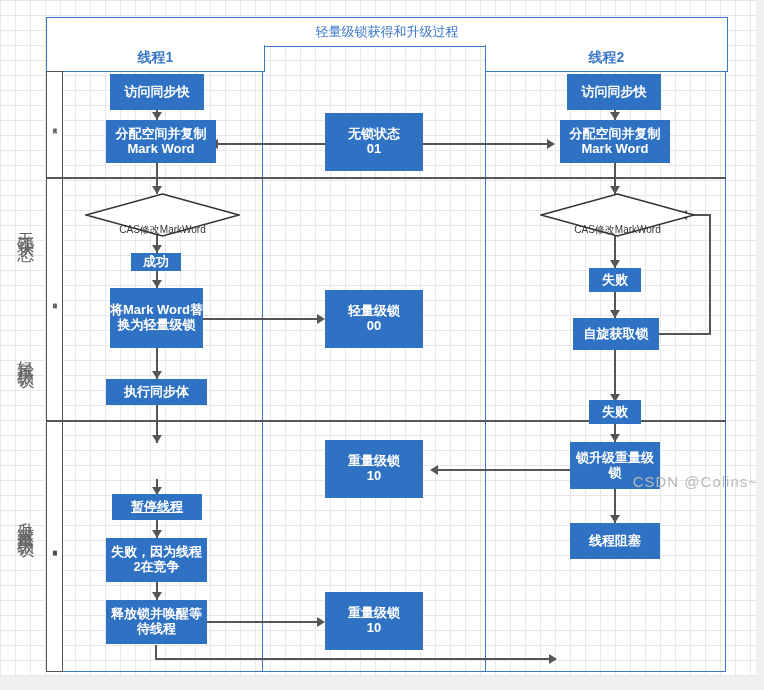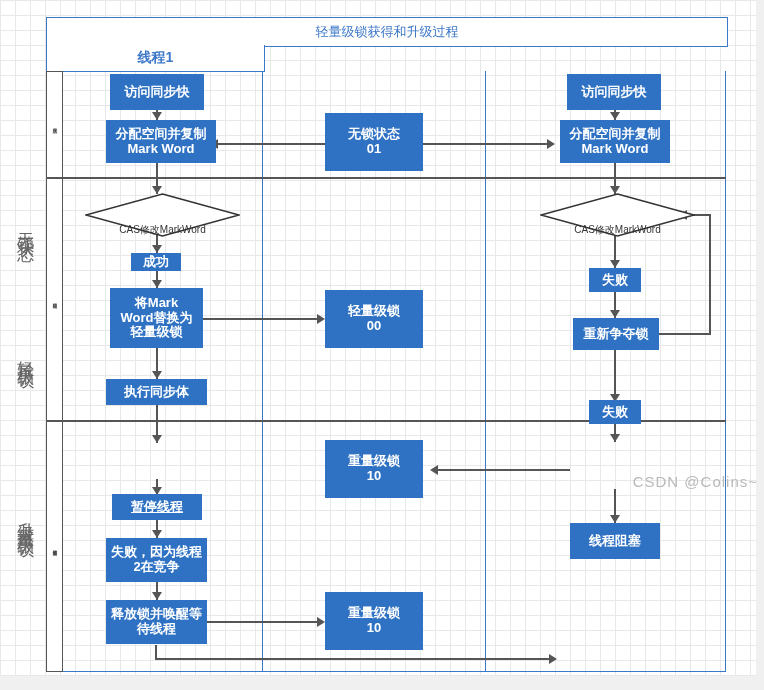--- a/index.html
+++ b/index.html
@@ -97,20 +97,21 @@
 
   <div id="grid"></div>
 
   <div class="outer-label" style="top:172px;height:110px;">无锁状态</div>
   <div class="outer-label" style="top:300px;height:110px;">轻量级锁</div>
   <div class="outer-label" style="top:440px;height:160px;">升级重量级锁</div>
 
   <div class="title-bar">轻量级锁获得和升级过程</div>
 
   <div class="col-hdr" style="left:46px;width:217px;">线程1</div>
+  <div class="col-hdr" style="left:485px;width:241px;">线程2</div>
 
   <div class="body-frame"></div>
   <div class="colsep" style="left:262px;"></div>
   <div class="colsep" style="left:485px;"></div>
 
   <div class="side-band" style="top:71px;height:107px;">
     <span>无锁状态</span>
   </div>
   <div class="side-band" style="top:178px;height:243px;">
     <span>轻量级锁</span>
@@ -202,21 +203,21 @@
 
   <div class="diamond" style="left:85px;top:193px;width:155px;height:44px;">
     <svg width="155" height="44" viewBox="0 0 155 44">
       <polygon points="77.5,1 154,22 77.5,43 1,22" fill="#ffffff" stroke="#333333" stroke-width="1.5"></polygon>
     </svg>
     <span>CAS修改MarkWord</span>
   </div>
 
   <div class="node" style="left:131px;top:253px;width:50px;height:18px;font-size:13px;">成功</div>
 
-  <div class="node" style="left:110px;top:288px;width:93px;height:60px;padding:0 8px;">
+  <div class="node" style="left:110px;top:288px;width:93px;height:60px;padding:0 0;">
     <span>将Mark Word替换为轻量级锁</span>
   </div>
 
   <div class="node" style="left:106px;top:379px;width:101px;height:26px;">执行同步体</div>
 
 
   <div class="node" style="left:112px;top:494px;width:90px;height:26px;text-decoration:underline;">暂停线程</div>
 
   <div class="node" style="left:106px;top:538px;width:101px;height:44px;padding:0 3px;">
     <span>失败，因为线程2在竞争</span>
@@ -254,23 +255,26 @@
 
   <div class="diamond" style="left:540px;top:193px;width:155px;height:44px;">
     <svg width="155" height="44" viewBox="0 0 155 44">
       <polygon points="77.5,1 154,22 77.5,43 1,22" fill="#ffffff" stroke="#333333" stroke-width="1.5"></polygon>
     </svg>
     <span>CAS修改MarkWord</span>
   </div>
 
   <div class="node" style="left:589px;top:268px;width:52px;height:24px;">失败</div>
 
-  <div class="node" style="left:573px;top:318px;width:86px;height:32px;">重新争夺锁</div>
+  <div class="node" style="left:573px;top:318px;width:86px;height:32px;">自旋获取锁</div>
 
   <div class="node" style="left:589px;top:400px;width:52px;height:24px;">失败</div>
 
+  <div class="node" style="left:570px;top:442px;width:90px;height:47px;padding:0 4px;">
+    <span>锁升级重量级锁</span>
+  </div>
 
   <div class="node" style="left:570px;top:523px;width:90px;height:36px;">线程阻塞</div>
 
 
   <div class="watermark">CSDN @Colins~</div>
 
 </div>
 
 </body></html>

